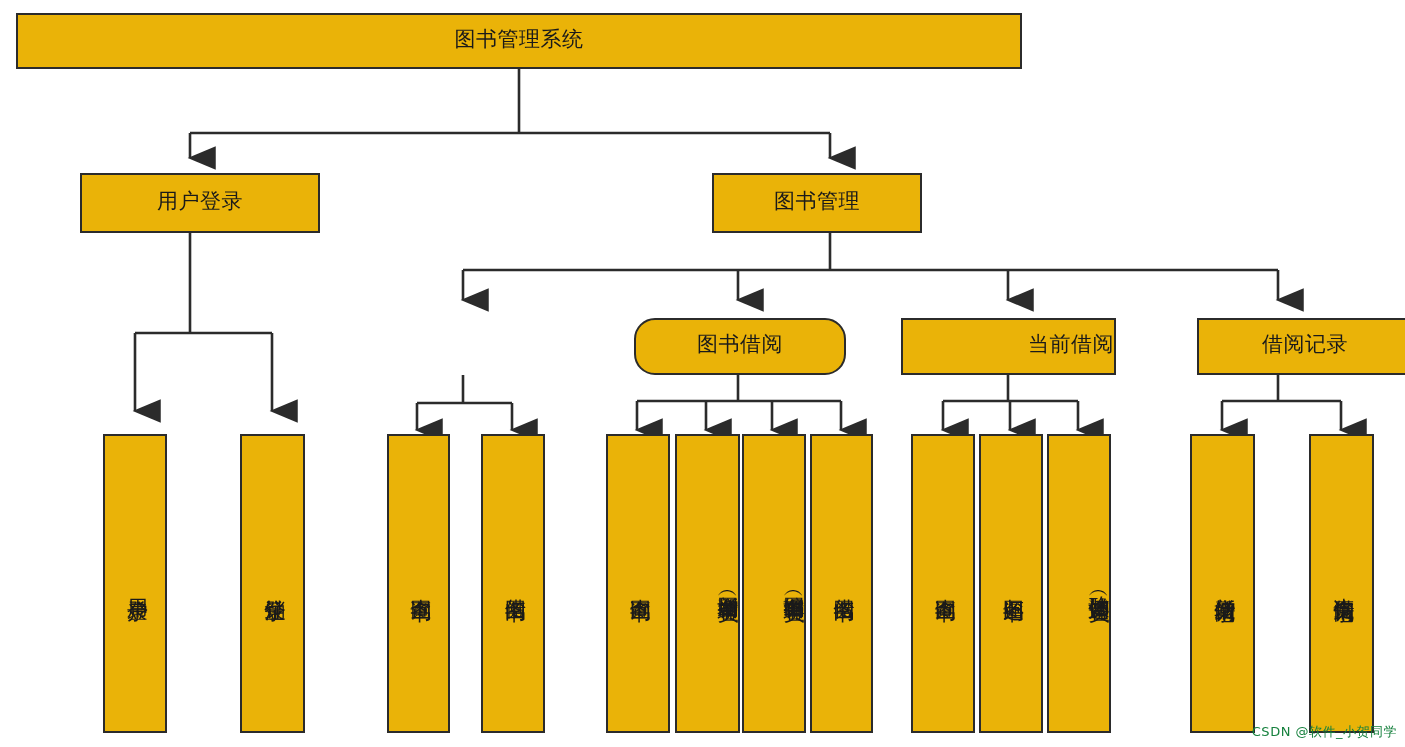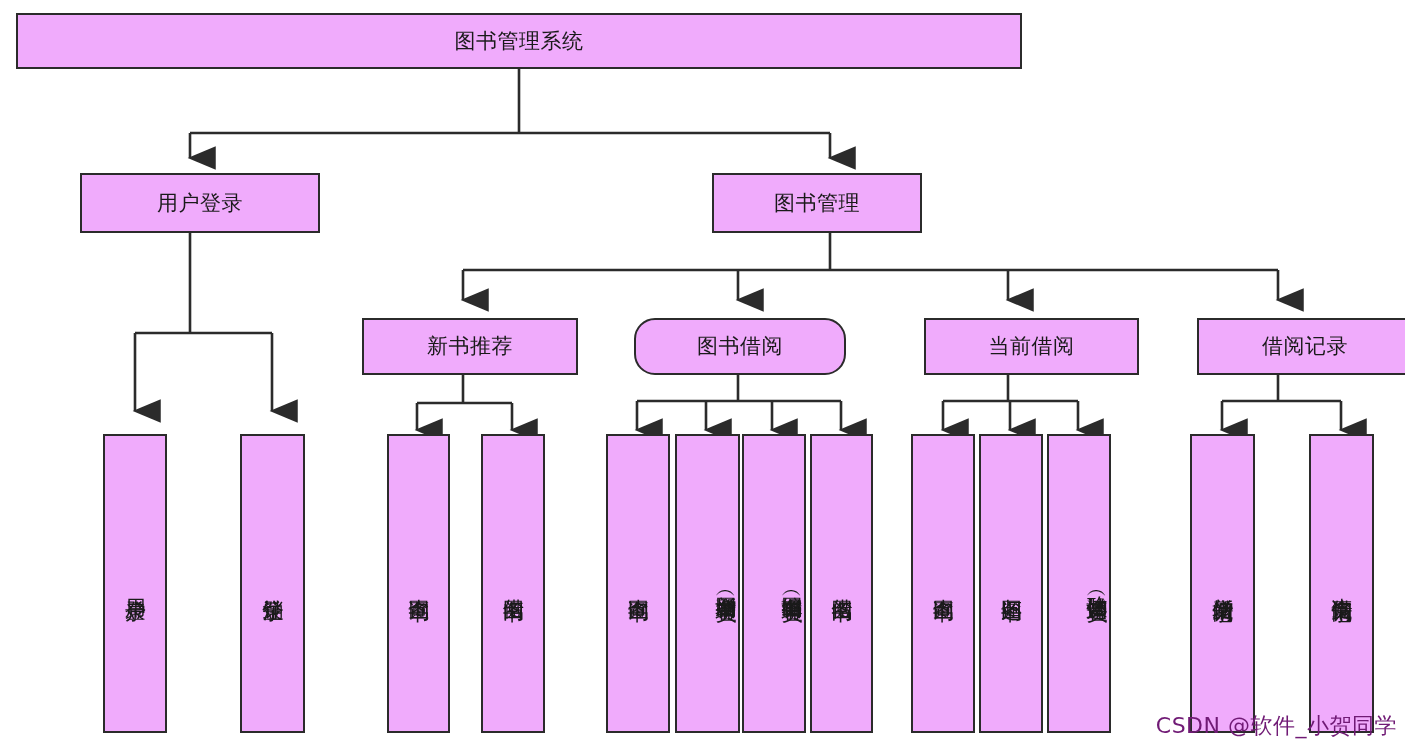--- a/index.html
+++ b/index.html
@@ -15,27 +15,28 @@
     position: relative;
     width: 1405px;
     height: 747px;
     background: #ffffff;
     overflow: hidden;
   }
   .node {
     position: absolute;
     box-sizing: border-box;
     border: 2px solid #2b2b2b;
-    background: #f0abfc;
+    background: #eab308;
     display: flex;
     align-items: center;
     justify-content: center;
     color: #1a1a1a;
     text-align: center;
     line-height: 1.18;
+    font-family: Liberation Mono, monospace;
   }
   .node.horiz {
     font-size: 21px;
     letter-spacing: 0.5px;
   }
   .node.vert {
     writing-mode: vertical-rl;
     text-orientation: upright;
     font-size: 21px;
     letter-spacing: 1px;
@@ -55,22 +56,22 @@
     left: 0;
     top: 0;
     width: 1405px;
     height: 747px;
     pointer-events: none;
   }
   .watermark {
     position: absolute;
     right: 8px;
     bottom: 6px;
-    font-size: 22px;
-    color: #701a75;
+    font-size: 13px;
+    color: #15803d;
     letter-spacing: 0.5px;
     white-space: nowrap;
     text-align: right;
   }
 </style>
 </head>
 <body>
 
 <div id="canvas">
 
@@ -128,27 +129,24 @@
     <span>图书管理系统</span>
   </div>
 
   <div class="node horiz" style="left:80px; top:173px; width:240px; height:60px;">
     <span>用户登录</span>
   </div>
   <div class="node horiz" style="left:712px; top:173px; width:210px; height:60px;">
     <span>图书管理</span>
   </div>
 
-  <div class="node horiz" style="left:362px; top:318px; width:216px; height:57px;">
-    <span>新书推荐</span>
-  </div>
   <div class="node horiz" style="left:634px; top:318px; width:212px; height:57px;border-radius:21px;">
     <span>图书借阅</span>
   </div>
-  <div class="node horiz" style="left:924px; top:318px; width:215px; height:57px;">
+  <div class="node horiz" style="left:901px; top:318px; width:215px; height:57px;justify-content:flex-end;">
     <span>当前借阅</span>
   </div>
   <div class="node horiz" style="left:1172px; top:318px; width:216px; height:57px;margin-left:25px;">
     <span>借阅记录</span>
   </div>
 
   <div class="node vert midalign" style="left:103px; top:434px; width:64px; height:299px;">
     <span>用户登录</span>
   </div>
   <div class="node vert midalign" style="left:240px; top:434px; width:65px; height:299px;">

